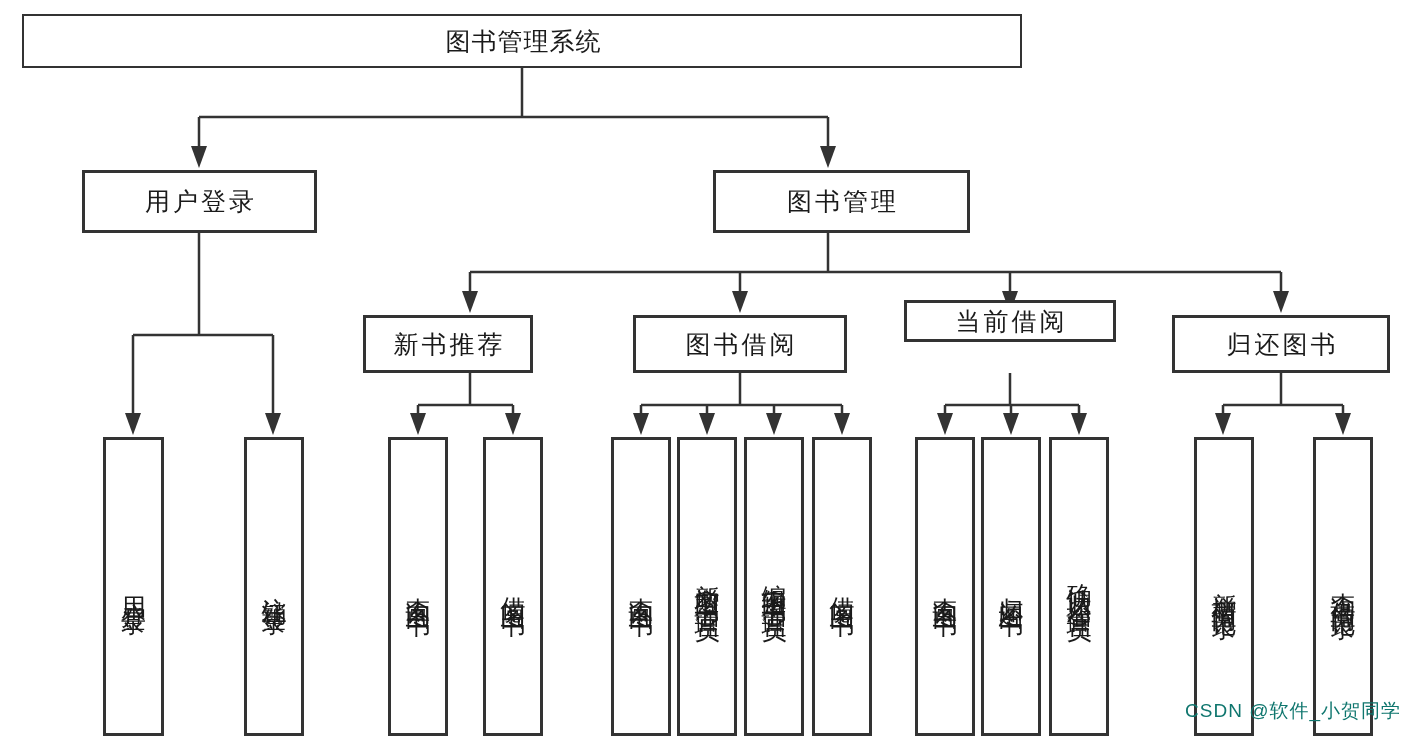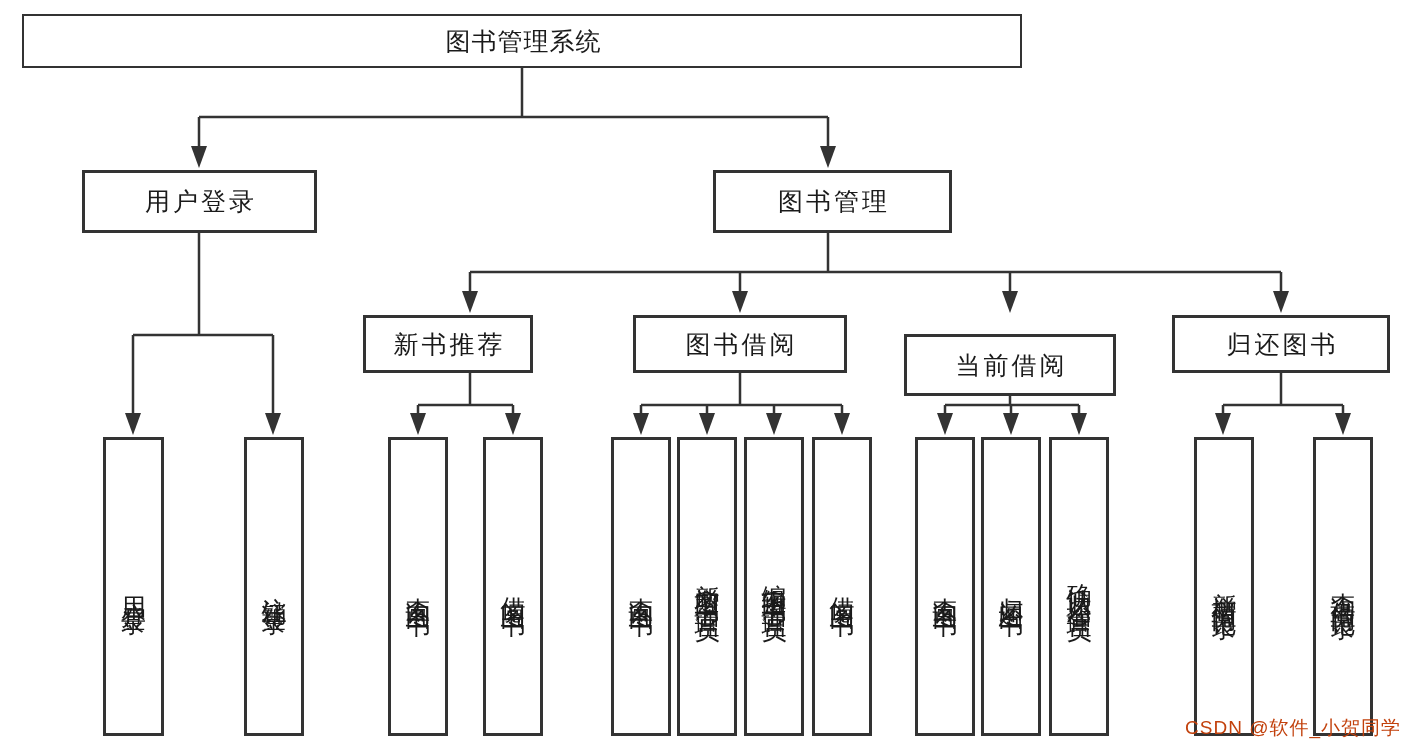--- a/index.html
+++ b/index.html
@@ -33,23 +33,23 @@
   .root .lbl { letter-spacing: 1px; }
   .v .lbl {
     writing-mode: vertical-rl;
     text-orientation: mixed;
     letter-spacing: 5px;
     white-space: nowrap;
   }
   .watermark {
     position: absolute;
     right: 4px;
-    bottom: 6px;
+    bottom: 23px;
     font-size: 19px;
-    color: #c2410c;
+    color: #0f766e;
     letter-spacing: 1px;
     white-space: nowrap;
     z-index: 10;
   }
 </style>
 </head>
 <body>
 
 <div class="canvas">
 
@@ -84,31 +84,31 @@
     </g>
   </svg>
 
   <div class="box h root" style="left:22px;top:14px;width:1000px;height:54px">
     <span class="lbl">图书管理系统</span>
   </div>
 
   <div class="box h" style="left:82px;top:170px;width:235px;height:63px">
     <span class="lbl">用户登录</span>
   </div>
-  <div class="box h" style="left:713px;top:170px;width:239px;height:63px">
+  <div class="box h" style="left:713px;top:170px;width:257px;height:63px">
     <span class="lbl">图书管理</span>
   </div>
 
   <div class="box h" style="left:363px;top:315px;width:170px;height:58px">
     <span class="lbl">新书推荐</span>
   </div>
   <div class="box h" style="left:633px;top:315px;width:214px;height:58px">
     <span class="lbl">图书借阅</span>
   </div>
-  <div class="box h" style="left:904px;top:334px;width:212px;height:62px">
+  <div class="box h" style="left:904px;top:300px;width:212px;height:42px">
     <span class="lbl">当前借阅</span>
   </div>
   <div class="box h" style="left:1172px;top:315px;width:218px;height:58px">
     <span class="lbl">归还图书</span>
   </div>
 
   <div class="box v" style="left:103px;top:437px;width:61px;height:299px">
     <span class="lbl">用户登录</span>
   </div>
   <div class="box v" style="left:244px;top:437px;width:60px;height:299px">

